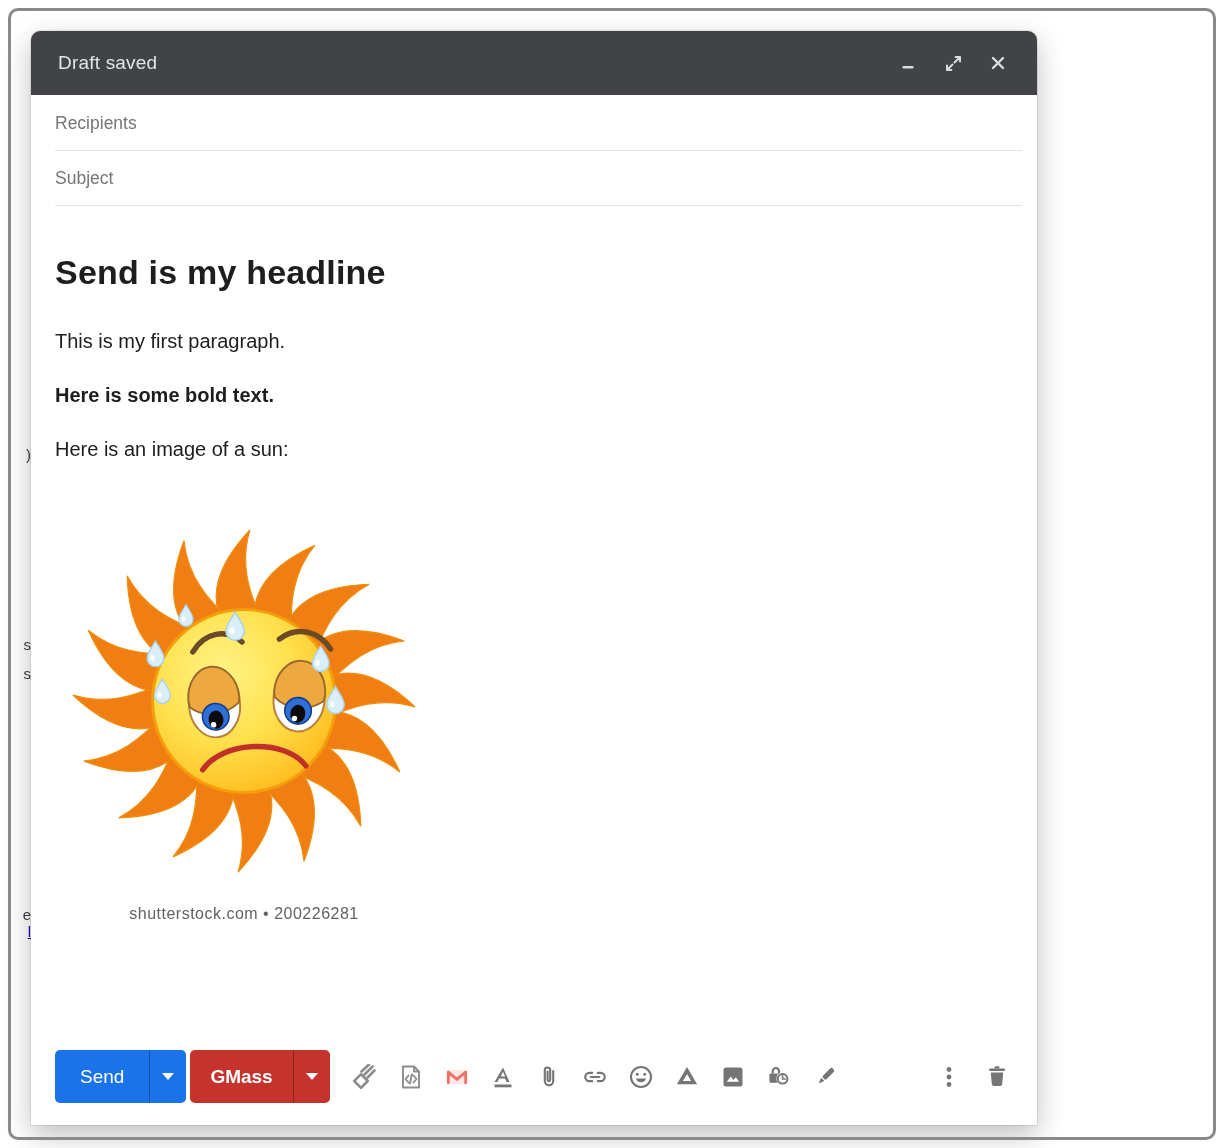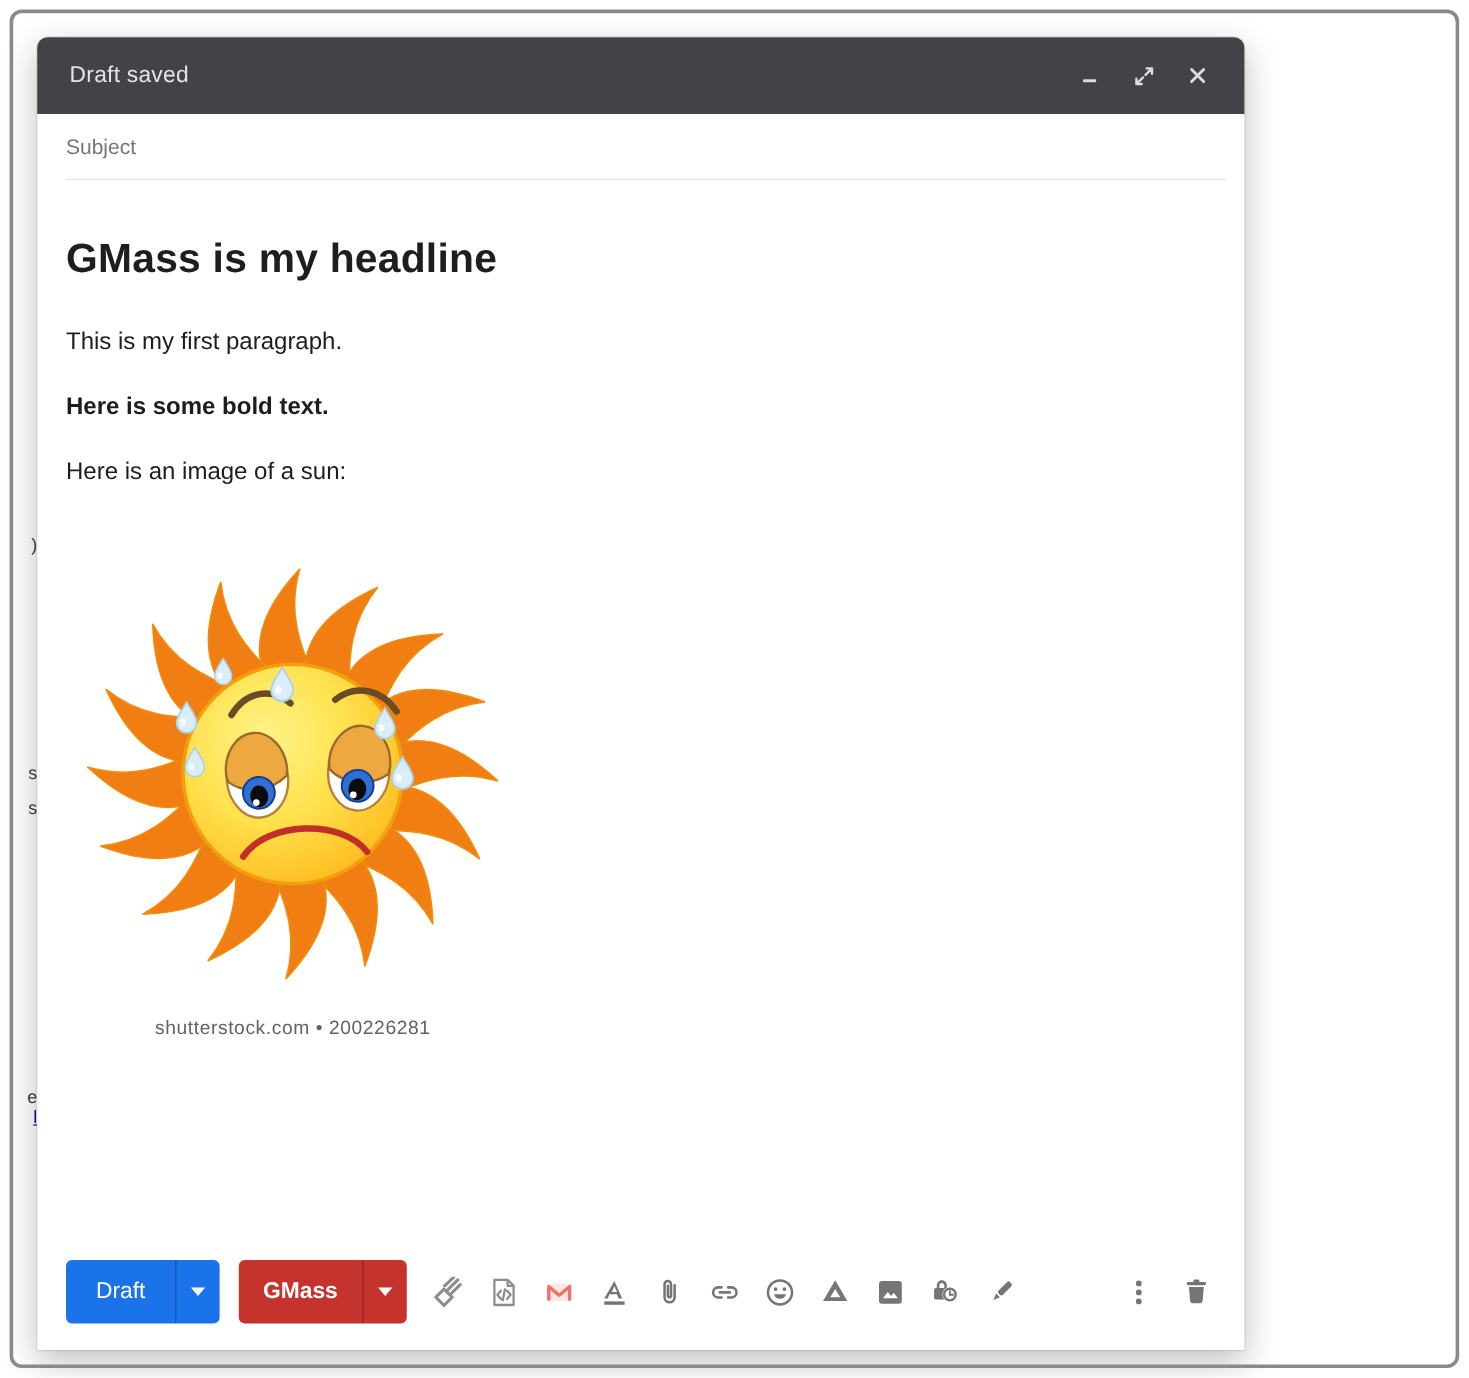--- a/index.html
+++ b/index.html
@@ -34,21 +34,21 @@
   .watermark { margin-top:4px; text-align:center; font-size:16px; color:#5f6266; letter-spacing:.5px; }
 
   .toolbar { position:absolute; left:24px; right:27px; bottom:22px; height:53px; display:flex; align-items:center; }
   .split-btn { height:53px; display:flex; align-items:stretch; border-radius:5px; overflow:hidden; color:#fff; cursor:pointer; }
   .split-btn .lbl { display:flex; align-items:center; padding:0 25px; font-size:19px; }
   .split-btn .sep { width:1px; background:rgba(0,0,0,.28); }
   .split-btn .caret { width:36px; display:flex; align-items:center; justify-content:center; }
   .caret i { width:0; height:0; border-left:6px solid transparent; border-right:6px solid transparent; border-top:7px solid #fff; }
   .btn-send { background:#1a73e8; }
   .btn-send .lbl { font-weight:500; }
-  .btn-gmass { background:#c5332d; margin-left:16px; }
+  .btn-gmass { background:#c5332d; margin-left:4px; }
   .btn-gmass .lbl { font-weight:700; padding:0 20px; }
 
   .icon-row { display:flex; align-items:center; gap:20px; margin-left:22px; }
   .ticon { width:26px; height:26px; display:flex; align-items:center; justify-content:center; cursor:pointer; }
 
   .right-icons { margin-left:auto; display:flex; align-items:center; gap:22px; }
 </style>
 </head>
 <body>
 
@@ -79,27 +79,30 @@
           </svg>
         </span>
         <span class="tb-btn">
           <svg width="16" height="16" viewBox="0 0 16 16" stroke="#dadce0" stroke-width="2.4" stroke-linecap="round">
             <path d="M3 3 L13 13 M13 3 L3 13"></path>
           </svg>
         </span>
       </span>
     </div>
 
+    <div class="field-row">
+      <input type="text" placeholder="Recipients" style="">
+    </div>
 
     <div class="field-row" style="height:55px">
       <input type="text" placeholder="Subject" style="">
     </div>
 
     <div class="body-area">
-      <h1 class="headline">GMass is my headline</h1>
+      <h1 class="headline">Send is my headline</h1>
       <p class="para">This is my first paragraph.</p>
       <p class="para bold">Here is some bold text.</p>
       <p class="para">Here is an image of a sun:</p>
 
       <figure class="sun-figure">
         <svg width="354" height="396" viewBox="0 0 360 400">
           <defs>
             <radialGradient id="rg" gradientUnits="userSpaceOnUse" cx="180" cy="198" r="178">
               <stop offset="0.45" stop-color="#FFD24A"></stop>
               <stop offset="0.62" stop-color="#FFB61E"></stop>
@@ -166,21 +169,21 @@
 
           <path d="M138,268 C158,238 222,236 243,264" fill="none" stroke="#C03028" stroke-width="5.5" stroke-linecap="round"></path>
         </svg>
         <figcaption class="watermark">shutterstock.com • 200226281</figcaption>
       </figure>
     </div>
 
     <div class="toolbar">
 
       <div class="split-btn btn-send">
-        <span class="lbl">Draft</span>
+        <span class="lbl">Send</span>
         <span class="sep"></span>
         <span class="caret">
             <i></i>
           </span>
       </div>
 
       <div class="split-btn btn-gmass">
         <span class="lbl">GMass</span>
         <span class="sep"></span>
         <span class="caret">

